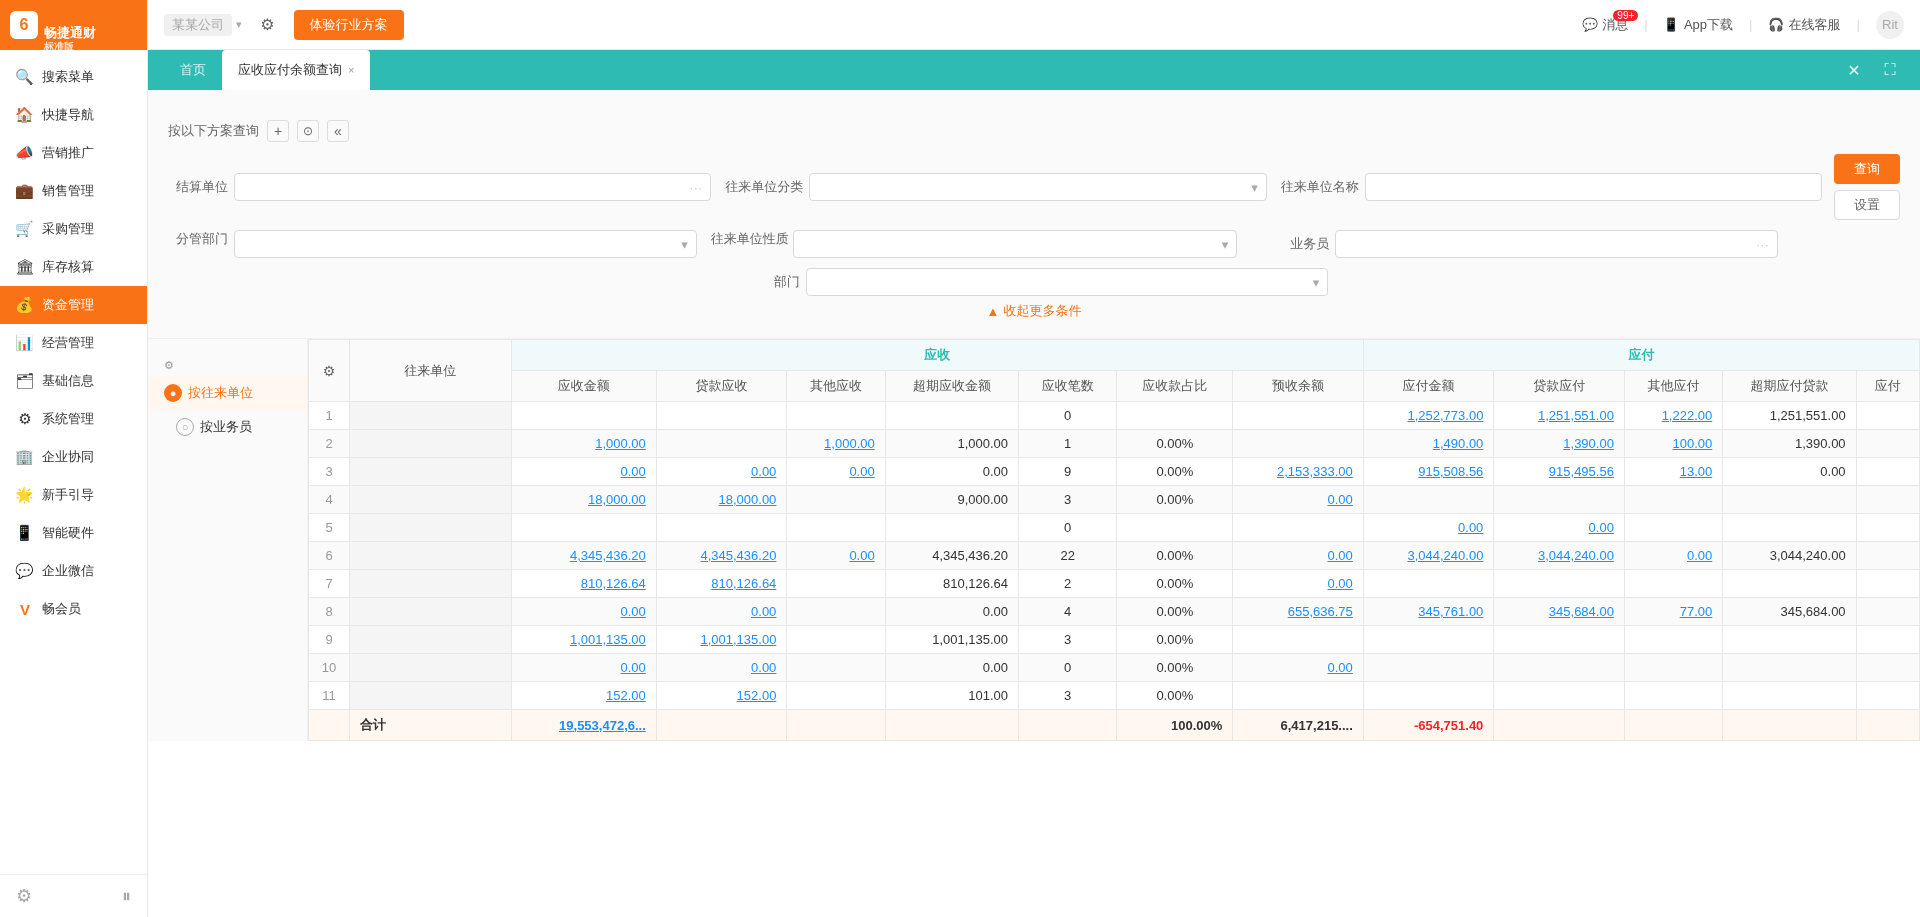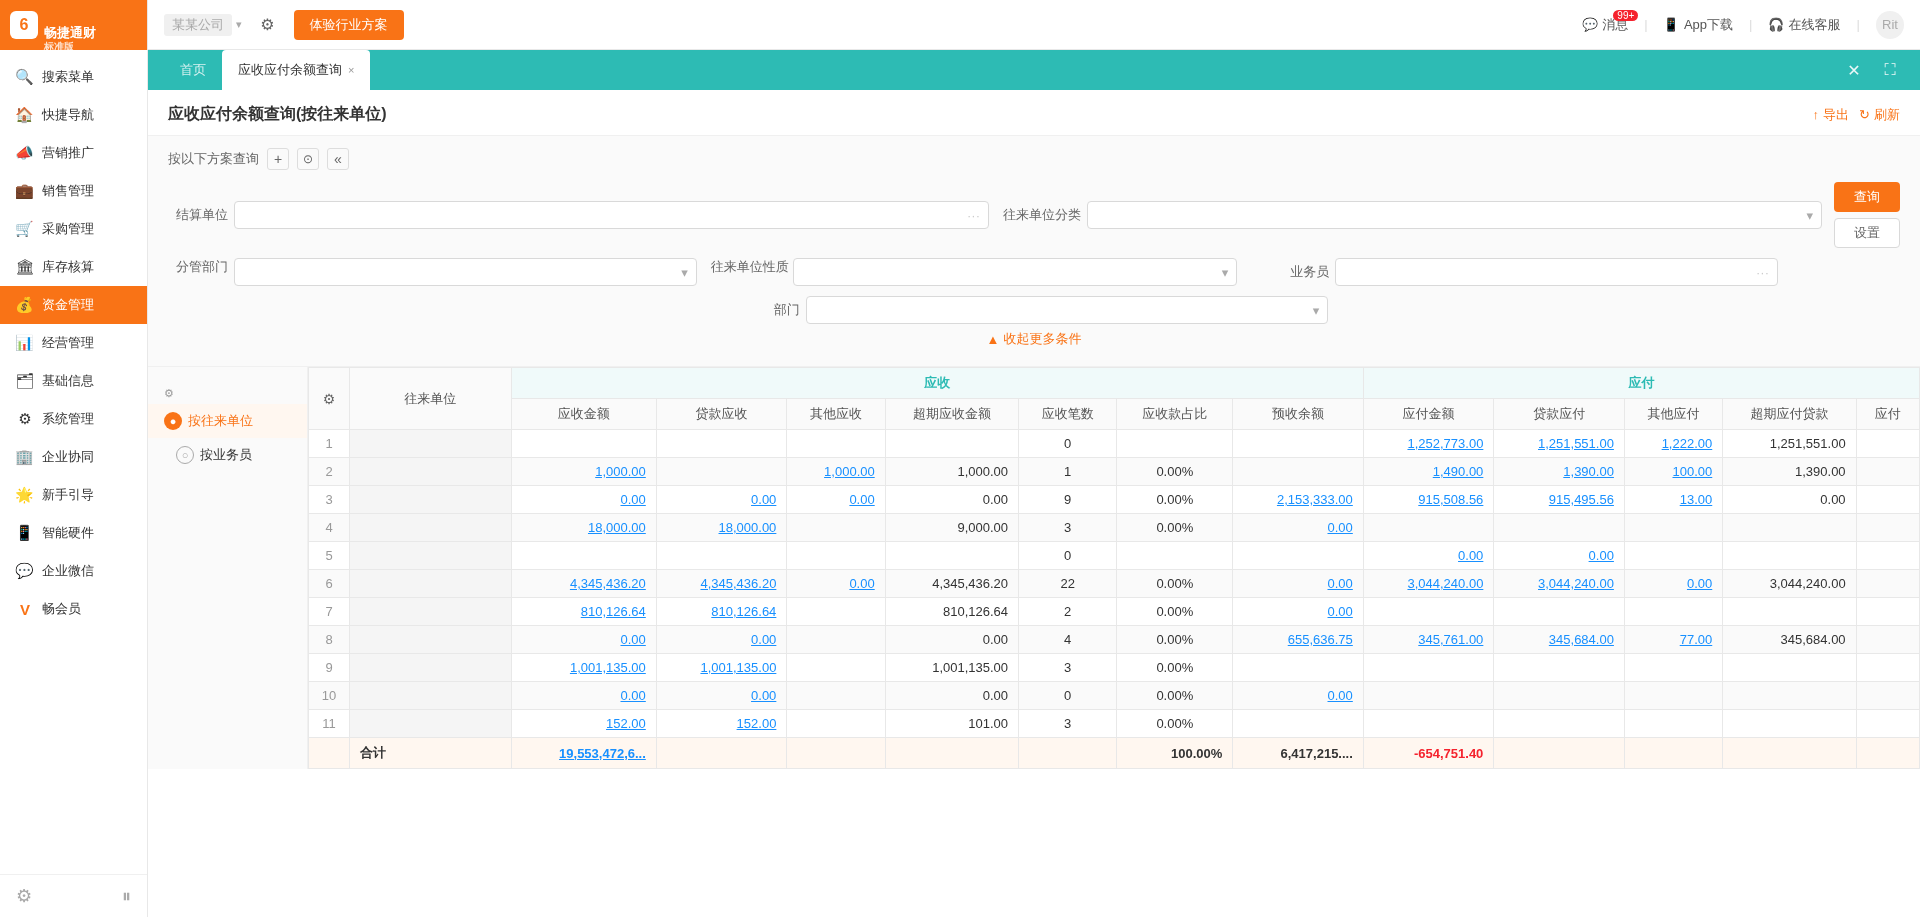--- a/index.html
+++ b/index.html
@@ -206,57 +206,48 @@
     </div>
     <div class="tab-actions">
       <span class="tab-action-btn">✕</span>
       <span class="tab-action-btn">⛶</span>
     </div>
   </div>
 
   <div class="page-content">
     <div class="page-inner">
 
-      <div class="page-header">
-        <span class="page-title">应收应付余额查询(按往来单位)</span>
-        <div class="page-actions">
-          <div class="action-btn">
-            <span>↑</span>
-            <span>导出</span>
-          </div>
-          <div class="action-btn">
-            <span>↻</span>
-            <span>刷新</span>
-          </div>
-        </div>
-      </div>
 
       <div class="filter-area">
         <div style="display:flex;gap:20px;align-items:flex-start;">
-          <div style="flex:1;">
+          <div style="flex:1;margin-top:18px;">
             <div class="filter-label-row">
               <span class="filter-label">按以下方案查询</span>
               <div class="filter-add-btn">+</div>
               <div class="filter-add-btn" style="font-size:12px;">⊙</div>
               <div class="filter-add-btn">«</div>
             </div>
             <div style="display:flex;flex-direction:column;gap:10px;">
 
               <div style="display:flex;gap:12px;align-items:center;">
                 <div style="display:flex;align-items:center;gap:6px;flex:1;">
                   <label style="color:#666;min-width:60px;text-align:right;">结算单位</label>
                   <div style="flex:1;height:28px;border:1px solid #d9d9d9;border-radius:4px;background:#fff;display:flex;align-items:center;padding:0 8px;color:#333;justify-content:flex-end;">
                     <span style="color:#ccc;">···</span>
                   </div>
                 </div>
                 <div style="display:flex;align-items:center;gap:6px;flex:1;">
                   <label style="color:#666;min-width:80px;text-align:right;">往来单位分类</label>
                   <div style="flex:1;height:28px;border:1px solid #d9d9d9;border-radius:4px;background:#fff;display:flex;align-items:center;padding:0 8px;justify-content:flex-end;">
                     <span style="color:#aaa;">▾</span>
                   </div>
+                </div>
+                <div style="display:flex;align-items:center;gap:6px;flex:1;">
+                  <label style="color:#666;min-width:80px;text-align:right;">往来单位名称</label>
+                  <input type="text" style="flex: 1 1 0%; height: 28px; border: 1px solid rgb(217, 217, 217); border-radius: 4px; padding: 0px 8px;">
                 </div>
                 <div class="btn-group">
                   <button class="query-btn">查询</button>
                   <button class="setting-btn">设置</button>
                 </div>
               </div>
 
               <div style="display:flex;gap:12px;align-items:center;">
                 <div style="display:flex;gap:6px;flex:1;">
                   <label style="color:#666;min-width:60px;text-align:right;">分管部门</label>

